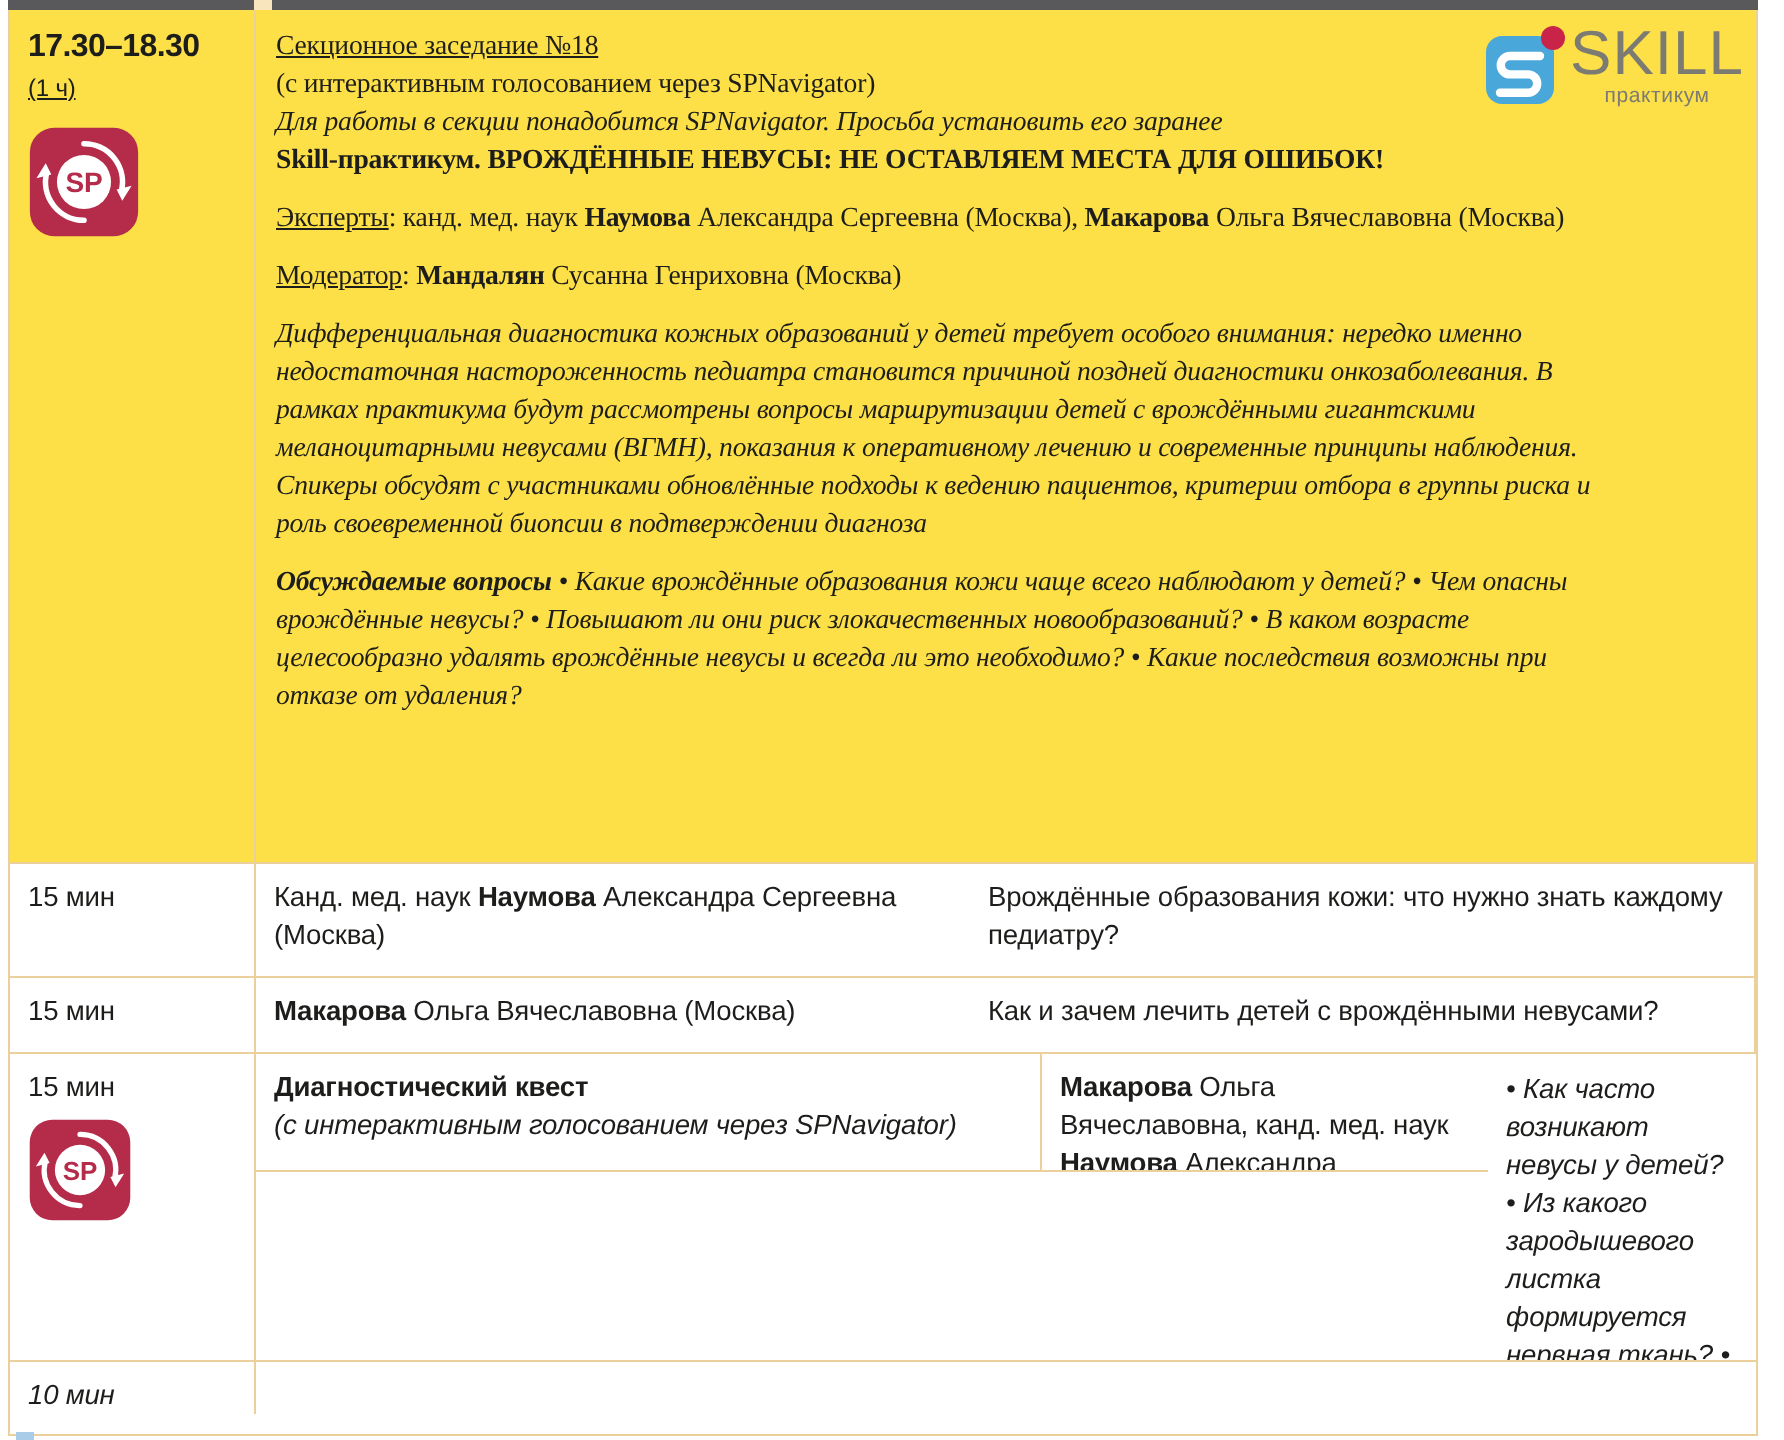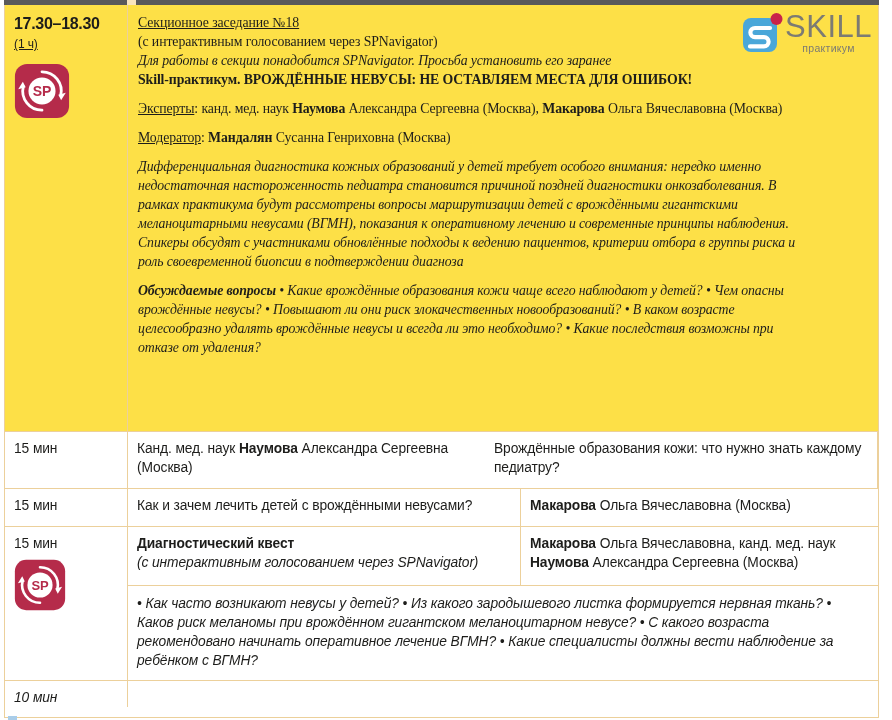--- a/index.html
+++ b/index.html
@@ -31,21 +31,21 @@
   .logo-title{font-size:31px;color:#7c7b73;letter-spacing:0.5px;line-height:0.95;font-weight:normal;}
   .logo-sub{font-size:10.5px;color:#7c7b73;text-align:center;letter-spacing:0.3px;}
   .cell{padding:7px 10px 0 9px;box-sizing:border-box;}
   .c1{width:123px;flex:none;border-right:1.5px solid #ecd09b;}
   .c2{width:393px;flex:none;border-right:1.5px solid #ecd09b;}
   .c3{flex:1;}
   .rowA{height:57px;background:#fff;}
   .rowB{height:38px;background:#fff;}
   .rowC{height:154px;background:#fff;}
   .rowD{height:36px;background:#fff;border-bottom:none;flex-direction:column;}
-  .rc-right{flex:1;display:flex;flex-direction:column;}
+  .rc-right{flex:1;display:flex;}
   .rc-top{display:flex;height:59px;box-sizing:border-box;border-bottom:1.5px solid #ecd09b;overflow:hidden;}
   .rc-top .c2{border-right:1.5px solid #ecd09b;}
   .rc-quests{flex:1;padding:8px 12px 0 9px;font-style:italic;}
   .c1-sp{margin-top:6px;width:52px;height:52px;}
   .blue-sliver{position:absolute;left:8px;top:716px;width:9px;height:4px;background:#a9cde9;}
 </style>
 </head>
 <body>
 
 <div class="sheet">
@@ -106,22 +106,22 @@
       </div>
 
       <div class="row rowA">
         <div class="cell c1">15 мин</div>
         <div class="cell c3"><span>Канд. мед. наук </span><span class="b">Наумова</span><span> Александра Сергеевна (Москва)</span></div>
         <div class="cell c2"><span>Врождённые образования кожи: что нужно знать каждому педиатру?</span></div>
       </div>
 
       <div class="row rowB">
         <div class="cell c1">15 мин</div>
+        <div class="cell c3"><span class="b">Макарова</span><span> Ольга Вячеславовна (Москва)</span></div>
         <div class="cell c2"><span>Как и зачем лечить детей с врождёнными невусами?</span></div>
-        <div class="cell c3"><span class="b">Макарова</span><span> Ольга Вячеславовна (Москва)</span></div>
       </div>
 
       <div class="row rowC">
         <div class="cell c1">
           <div>15 мин</div>
           <svg class="c1-sp" viewBox="0 0 60 60">
             <rect x="1" y="1" width="58" height="58" rx="13" fill="#b52b4a"></rect>
             <g stroke="#fff" stroke-width="3" fill="none" stroke-linecap="round">
               <path d="M 30 9.5 A 20.5 20.5 0 0 1 50 35"></path>
               <path d="M 30 50.5 A 20.5 20.5 0 0 1 10 25"></path>

